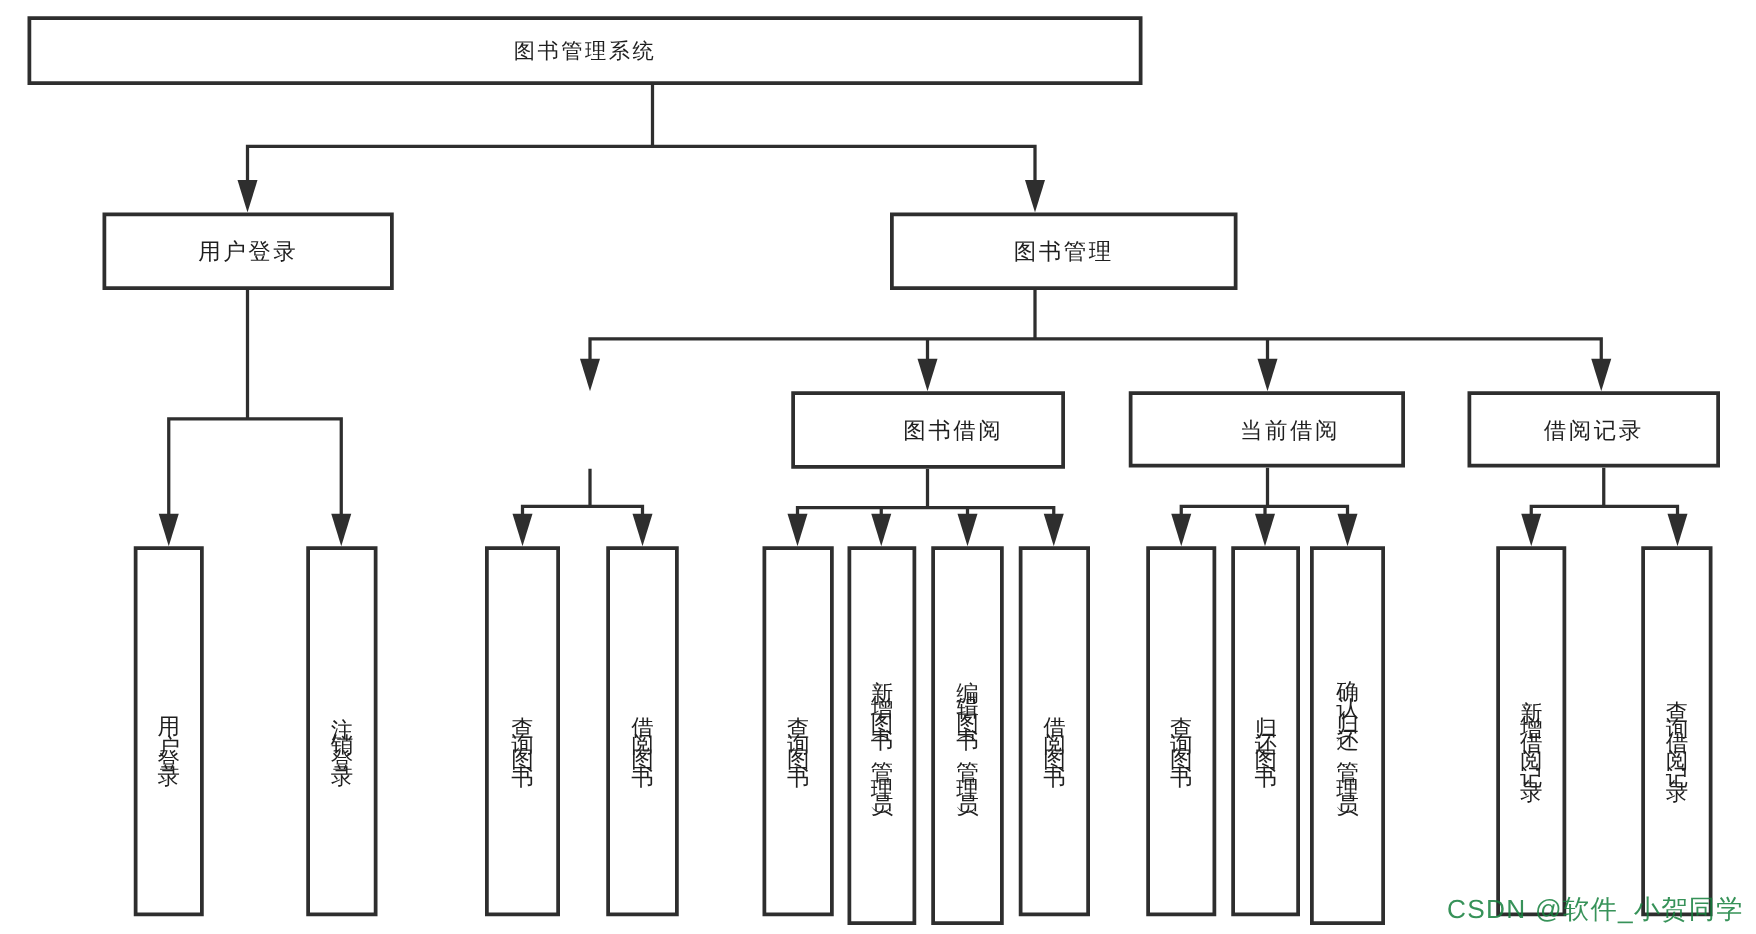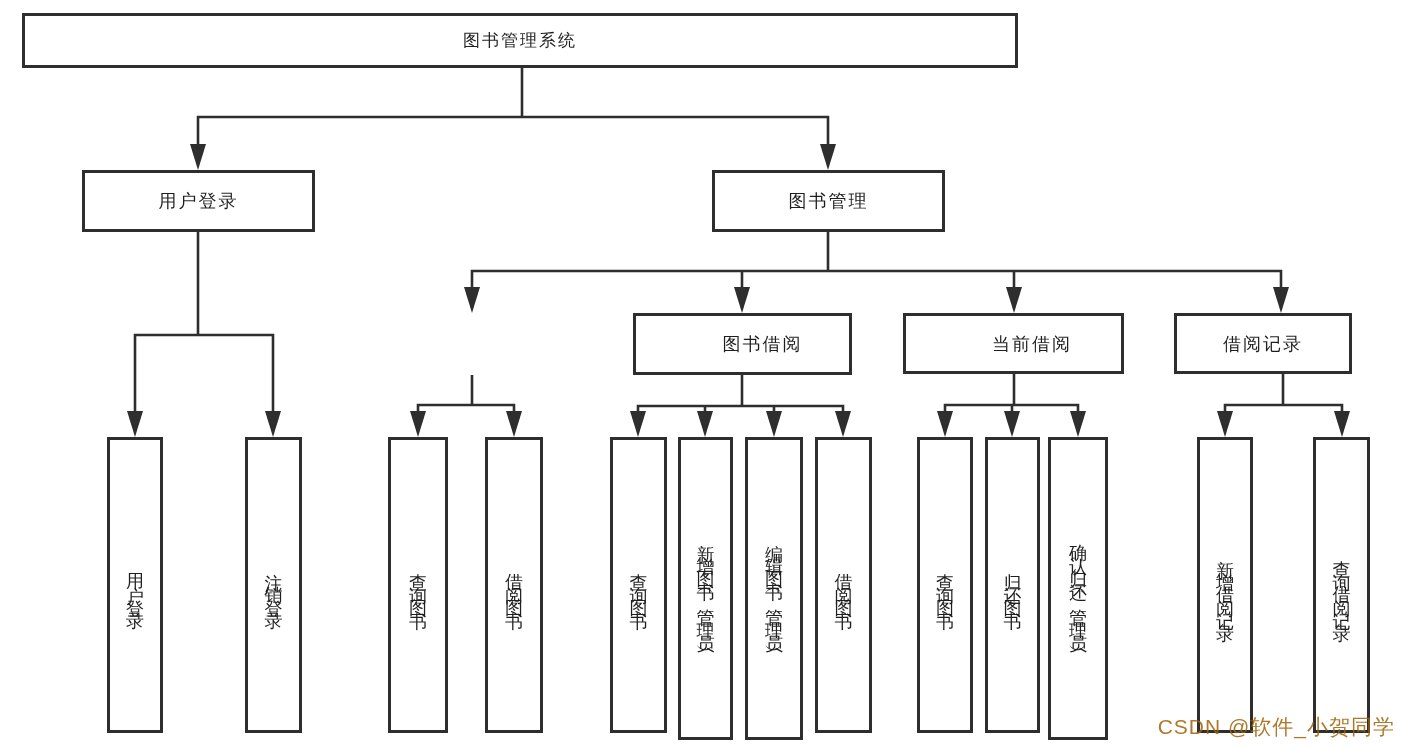--- a/index.html
+++ b/index.html
@@ -39,21 +39,21 @@
     line-height:1;
     font-size:18px;
     letter-spacing:13px;
     white-space:nowrap;
   }
   .watermark{
     position:absolute;
     right:10px;
     bottom:6px;
     font-size:21px;
-    color:#a16207;
+    color:#15803d;
     opacity:.85;
     letter-spacing:1px;
     z-index:10;
     white-space:nowrap;
   }
 </style>
 </head>
 <body>
 
 <div class="canvas">
@@ -84,38 +84,38 @@
       <polygon points="774,437 766,411 782,411"></polygon>
       <polygon points="843,437 835,411 851,411"></polygon>
       <polygon points="945,437 937,411 953,411"></polygon>
       <polygon points="1012,437 1004,411 1020,411"></polygon>
       <polygon points="1078,437 1070,411 1086,411"></polygon>
       <polygon points="1225,437 1217,411 1233,411"></polygon>
       <polygon points="1342,437 1334,411 1350,411"></polygon>
     </g>
   </svg>
 
-  <div class="node root" style="left:22px;top:13px;width:996px;height:55px;">
+  <div class="node root" style="left:22px;top:13px;width:892px;height:55px;">
     <span>图书管理系统</span>
   </div>
 
   <div class="node" style="left:82px;top:170px;width:233px;height:62px;">
     <span>用户登录</span>
   </div>
-  <div class="node" style="left:712px;top:170px;width:233px;height:62px;">
+  <div class="node" style="left:712px;top:170px;width:278px;height:62px;">
     <span>图书管理</span>
   </div>
 
   <div class="node" style="left:633px;top:313px;width:219px;height:62px;padding-left:40px;">
     <span>图书借阅</span>
   </div>
   <div class="node" style="left:903px;top:313px;width:221px;height:61px;padding-left:37px;">
     <span>当前借阅</span>
   </div>
-  <div class="node" style="left:1174px;top:313px;width:178px;height:61px;">
+  <div class="node" style="left:1174px;top:313px;width:202px;height:61px;">
     <span>借阅记录</span>
   </div>
 
   <div class="leaf" style="left:107px;top:437px;width:56px;height:296px;">
     <span>用户登录</span>
   </div>
   <div class="leaf" style="left:245px;top:437px;width:57px;height:296px;">
     <span>注销登录</span>
   </div>
 

